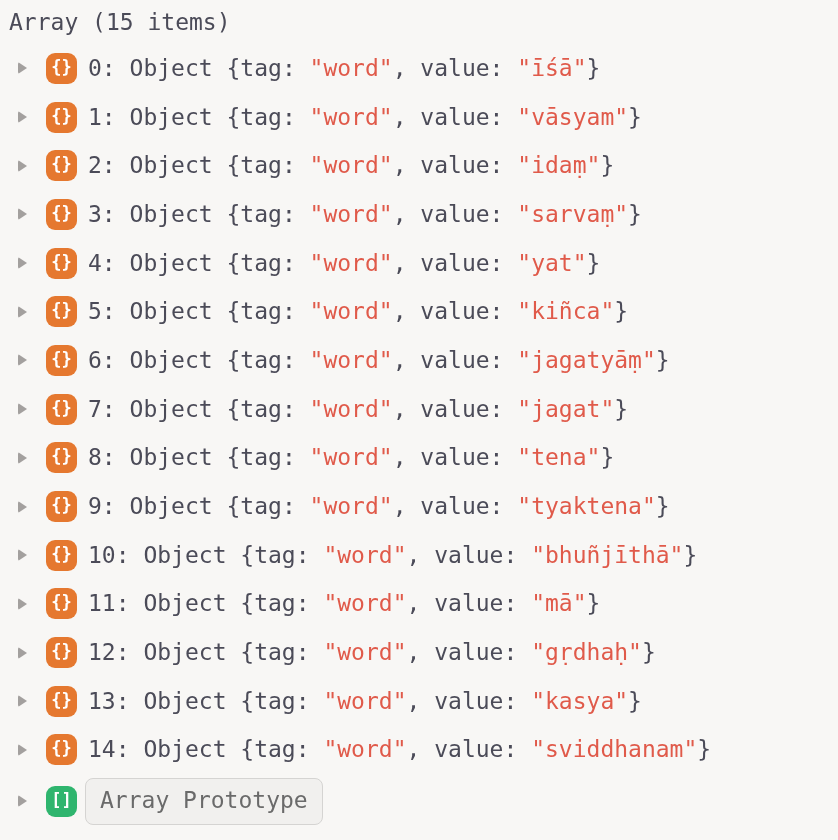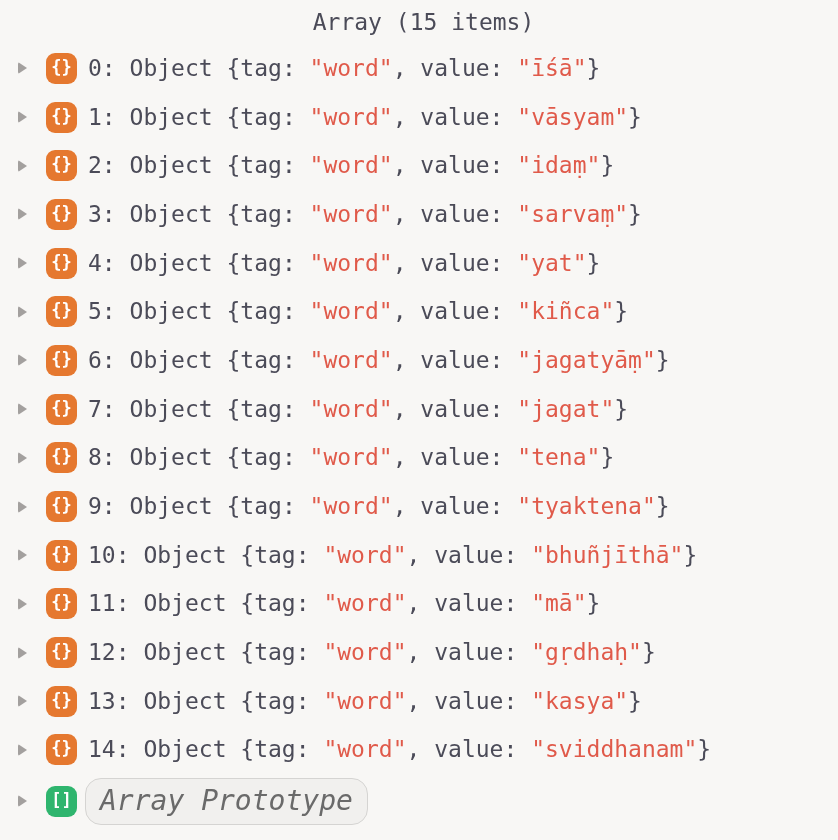--- a/index.html
+++ b/index.html
@@ -13,21 +13,21 @@
     --prototype-border:#d5d4d2;
     --prototype-text:#6a6a6a;
   }
   *{box-sizing:border-box;margin:0;padding:0;}
   html,body{width:838px;height:840px;overflow:hidden;}
   body{
     background:var(--background);
     font-family:"DejaVu Sans Mono","Liberation Mono",monospace;
     color:var(--text);
   }
-  .inspector{padding:9px 0 0 0;text-align:center;}
+  .inspector{padding:9px 0 0 0;}
   .header{
     margin:0 0 0 9px;
     font-size:23px;
     line-height:27px;
     white-space:pre;
   }
   .items{margin-top:8px;}
   .row{
     display:flex;
     align-items:center;
@@ -60,28 +60,27 @@
   .badge-obj{background:var(--object-badge);}
   .badge-arr{background:var(--array-badge);margin-right:8px;}
   .preview{font-size:23px;line-height:27px;white-space:pre;}
   .str{color:var(--string);}
   .proto-row{height:54px;}
   .pill{
     display:inline-flex;
     align-items:center;
     background:var(--prototype-bg);
     border:1px solid var(--prototype-border);
-    border-radius:16px;
+    border-radius:8px;
     padding:8px 14px 10px 14px;
-    font-size:28px;
+    font-size:23px;
     line-height:27px;
     color:var(--prototype-text);
     cursor:pointer;
     white-space:pre;
-    font-style:italic;
   }
 </style>
 </head>
 <body>
 
 <div class="inspector">
   <div class="header">Array (15 items)</div>
 
   <div class="items">
   <div class="row">

